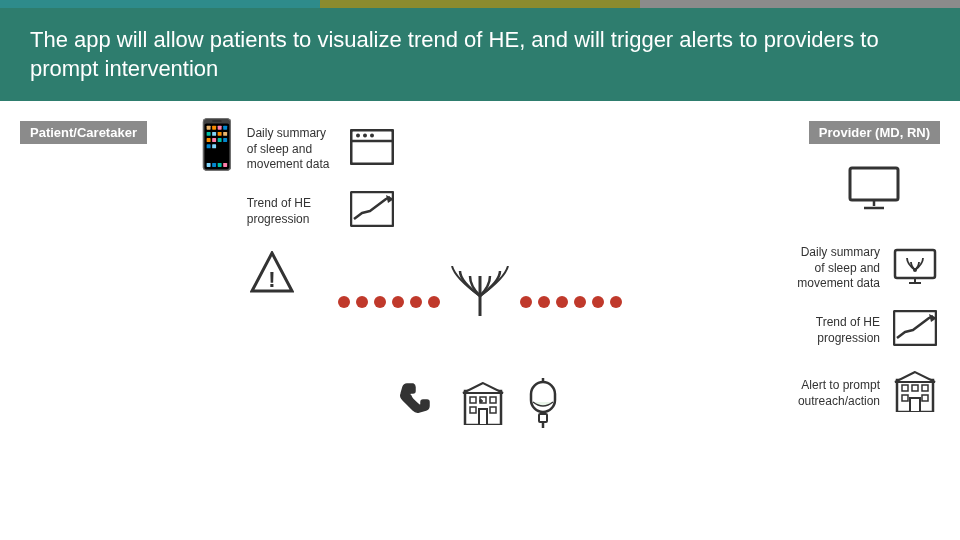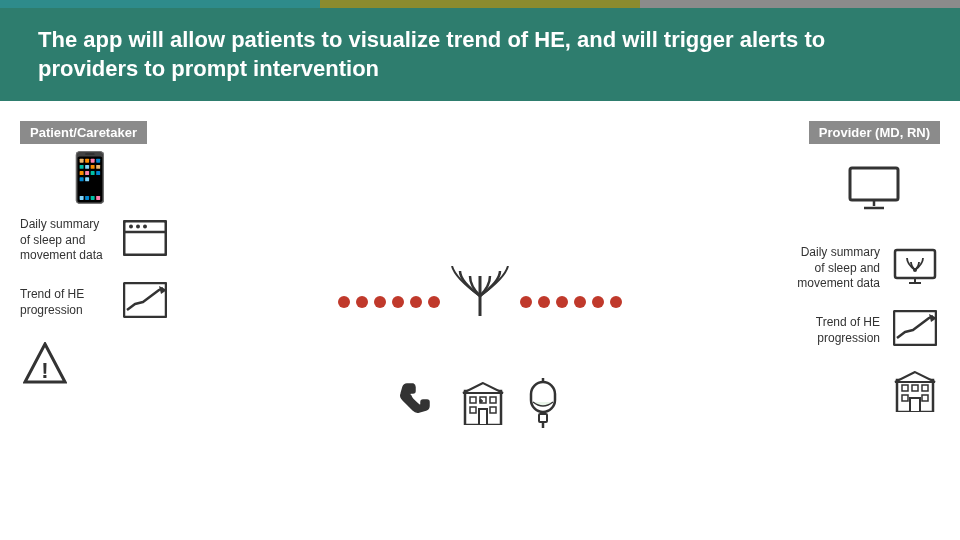--- a/index.html
+++ b/index.html
@@ -24,38 +24,37 @@
 
     
     .header {
       background: #2e7d6e;
       padding: 18px 30px;
       margin: 0;
     }
     .header-text {
       color: #ffffff;
       font-size: 22px;
-      font-weight: bold;
+      font-weight: normal;
       line-height: 1.3;
-      margin-left: 8px;
     }
 
     
     .main {
       display: flex;
       padding: 20px 20px 10px 20px;
       height: calc(540px - 8px - 90px);
       position: relative;
     }
 
     
     .left-col {
       width: 200px;
       display: flex;
-      flex-direction: column;
+      flex-direction: row;
       align-items: flex-start;
     }
 
     
     .section-label {
       background: #8b8b8b;
       color: #ffffff;
       padding: 4px 10px;
       font-size: 13px;
       font-weight: bold;
@@ -395,20 +394,21 @@
         <div class="item-icon-right">
           <svg width="44" height="36" viewBox="0 0 44 36">
             <rect x="1" y="1" width="42" height="34" rx="1" ry="1" stroke="#333" stroke-width="2.5" fill="white"></rect>
             <polyline points="4,28 12,22 20,20 28,14 36,8 40,6" stroke="#333" stroke-width="2.5" fill="none" stroke-linejoin="round"></polyline>
             <polygon points="36,4 44,8 38,12" fill="#333"></polygon>
           </svg>
         </div>
       </div>
 
       <div class="item-row-right">
+        <div class="item-label-right">Alert to prompt outreach/action</div>
         <div class="item-icon-right">
           <svg width="44" height="42" viewBox="0 0 44 42">
             <rect x="4" y="10" width="36" height="32" stroke="#333" stroke-width="2.5" fill="white"></rect>
             <polygon points="22,2 2,12 42,12" stroke="#333" stroke-width="2" fill="white"></polygon>
             <rect x="9" y="15" width="6" height="6" stroke="#333" stroke-width="1.5" fill="white"></rect>
             <rect x="19" y="15" width="6" height="6" stroke="#333" stroke-width="1.5" fill="white"></rect>
             <rect x="29" y="15" width="6" height="6" stroke="#333" stroke-width="1.5" fill="white"></rect>
             <rect x="9" y="25" width="6" height="6" stroke="#333" stroke-width="1.5" fill="white"></rect>
             <rect x="29" y="25" width="6" height="6" stroke="#333" stroke-width="1.5" fill="white"></rect>
             <rect x="17" y="28" width="10" height="14" stroke="#333" stroke-width="2" fill="white"></rect>

